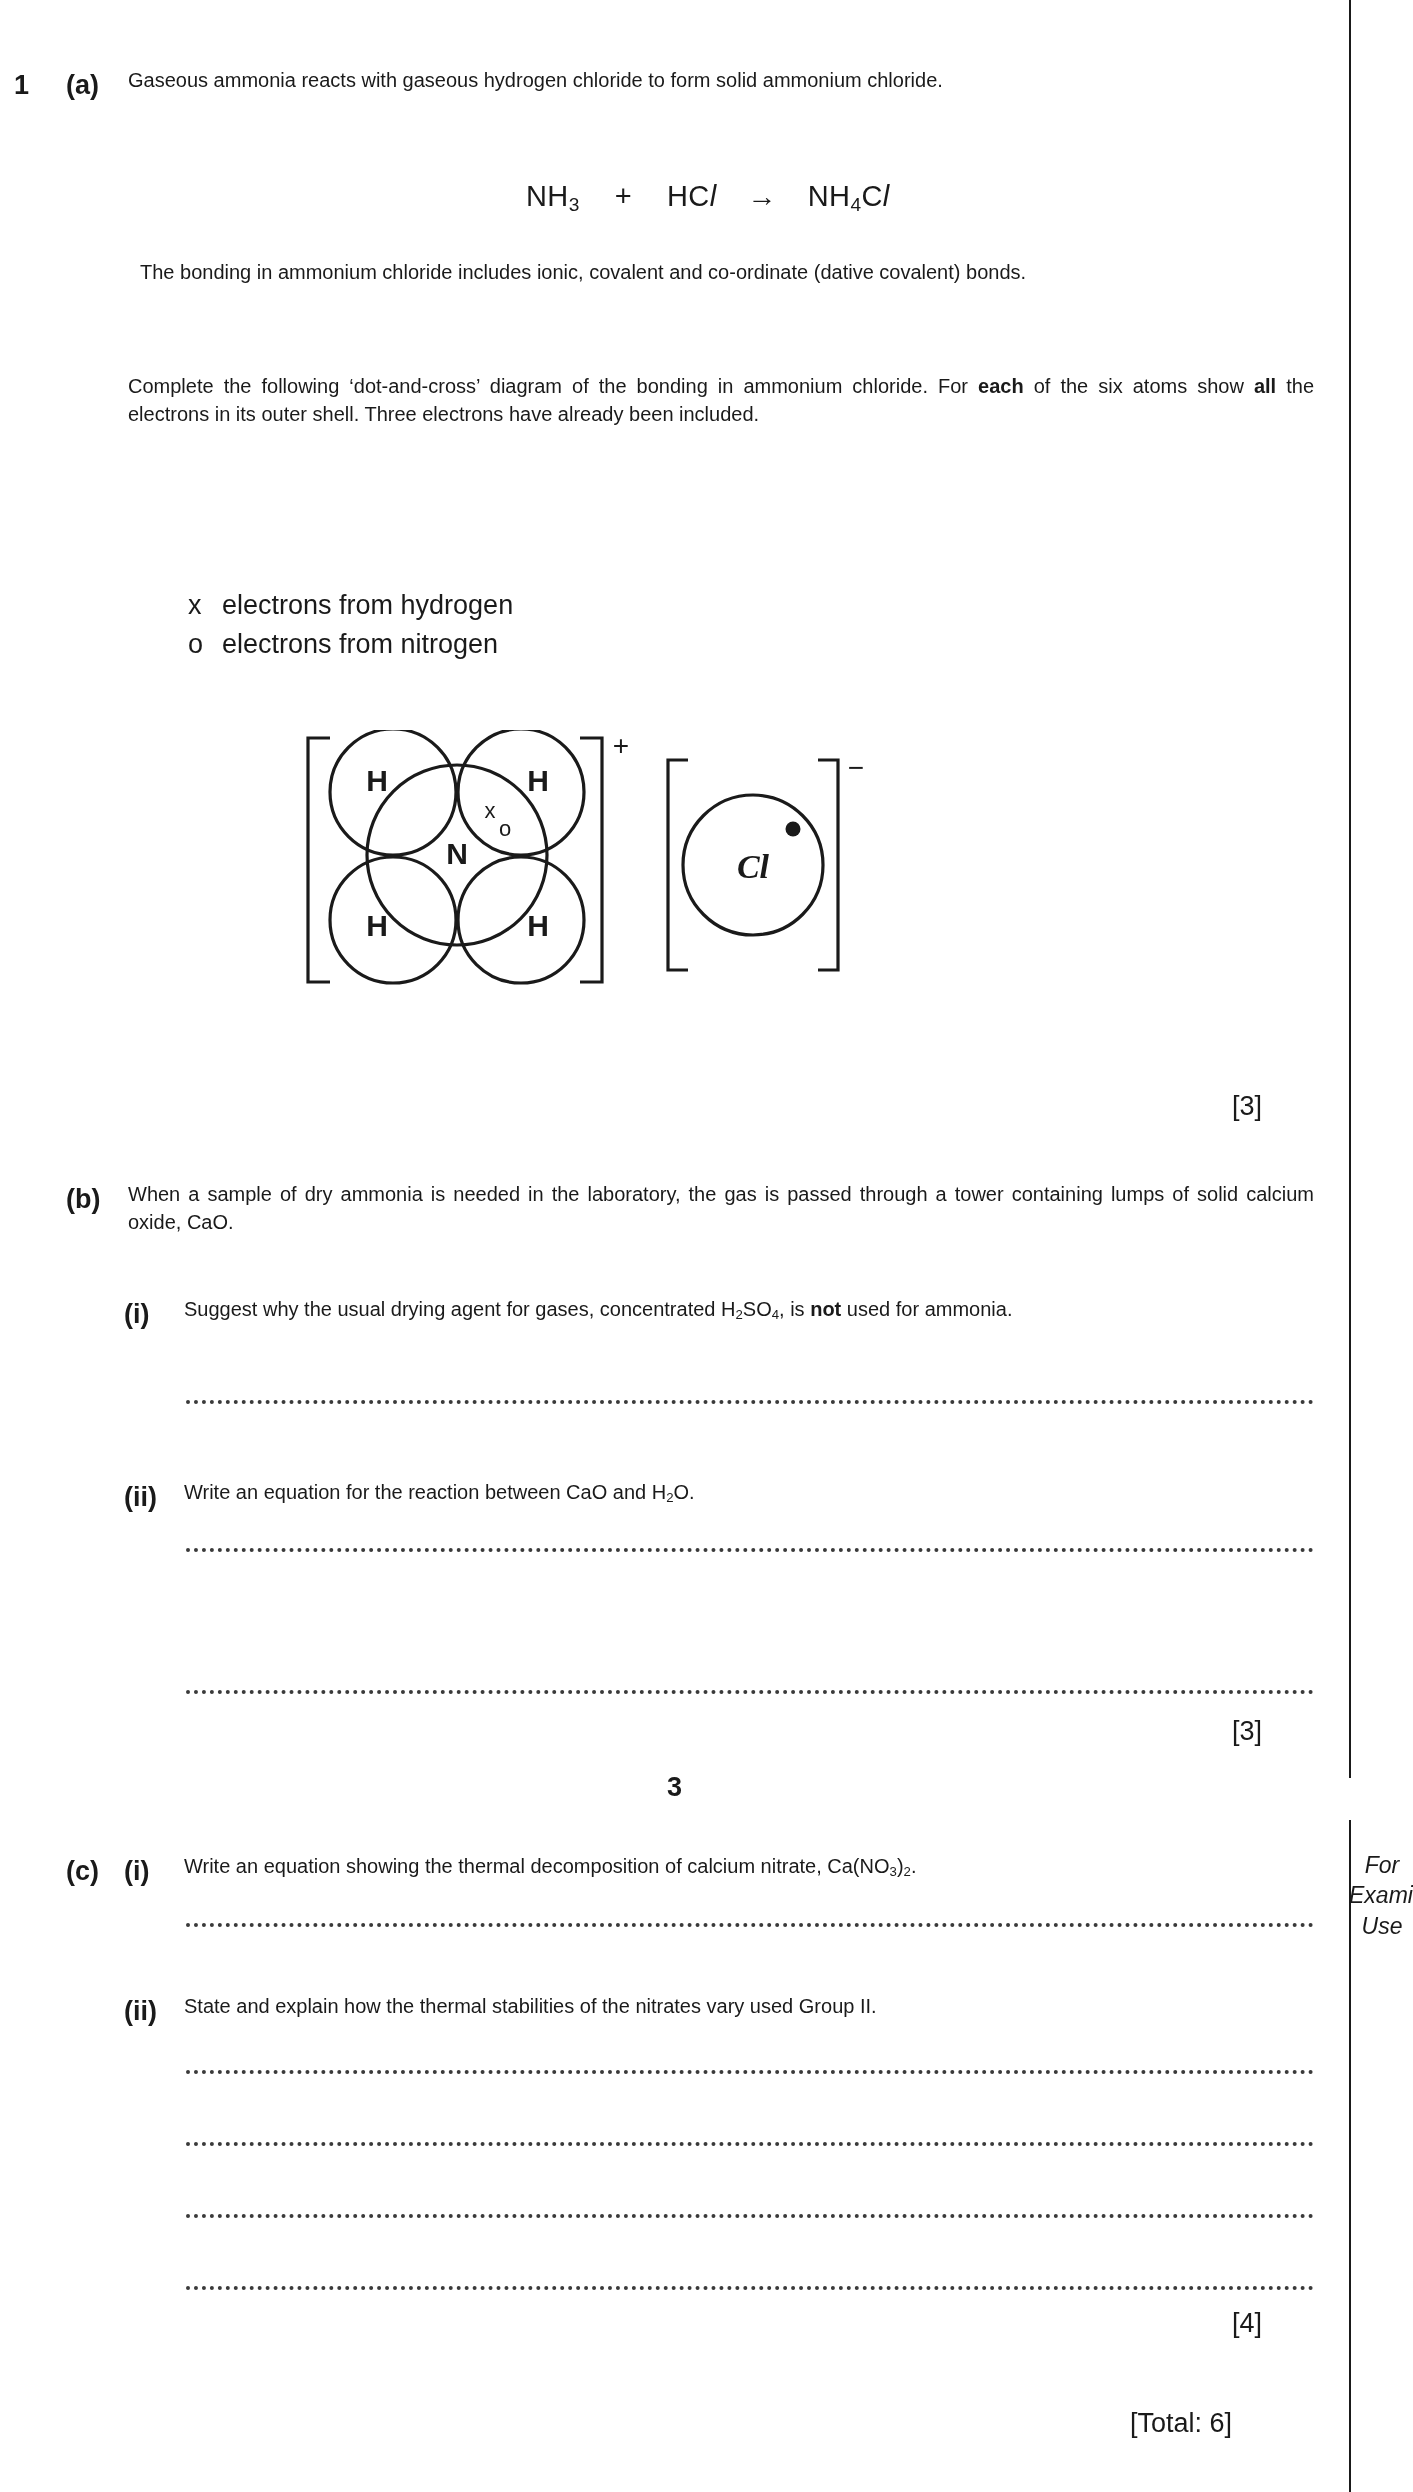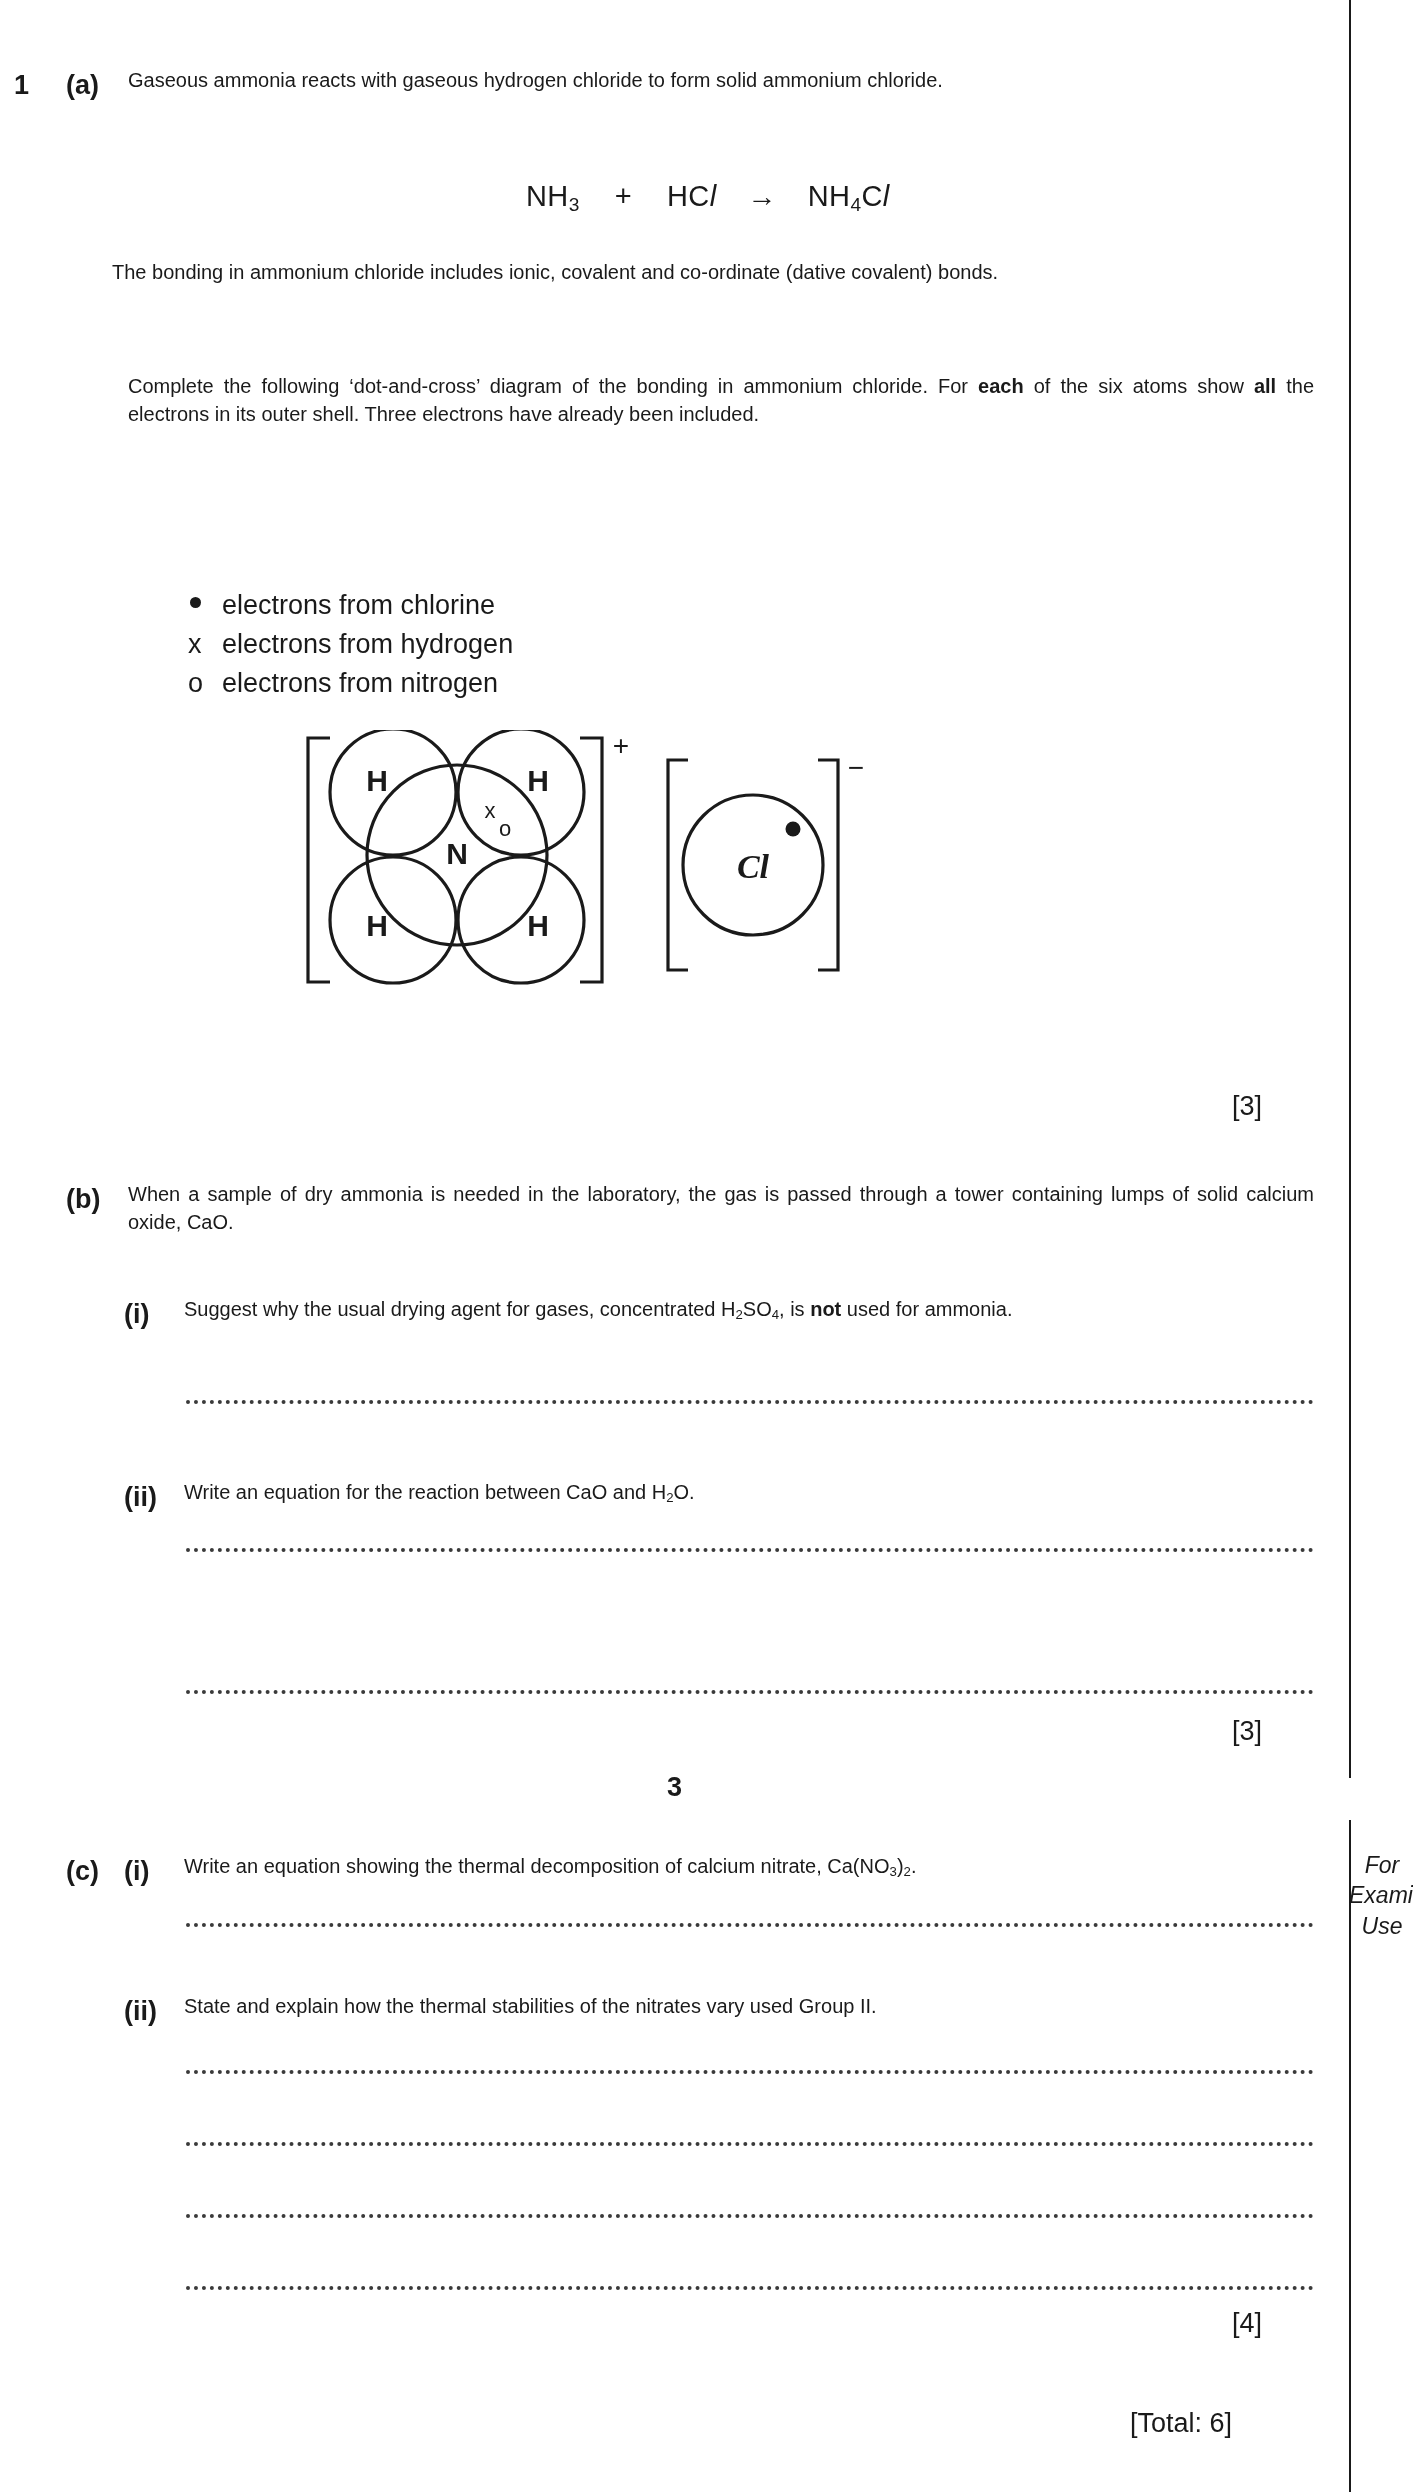--- a/index.html
+++ b/index.html
@@ -214,34 +214,30 @@
       <span style="display:inline-block;width:18px"></span>
       <span>+</span>
       <span style="display:inline-block;width:18px"></span>
       <span><span>HC</span><i class="ital">l</i></span>
       <span style="display:inline-block;width:14px"></span>
       <span>→</span>
       <span style="display:inline-block;width:14px"></span>
       <span><span>NH</span><sub>4</sub><span>C</span><i class="ital">l</i></span>
     </div>
 
-    <div class="qrow" style="left:112px; top:258px; width:1186px;align-items:center;">
+    <div class="qrow" style="left:140px; top:258px; width:1186px;align-items:center;">
       <span class="qtext" style="width:1186px;">The bonding in ammonium chloride includes ionic, covalent and co-ordinate (dative covalent) bonds.</span>
     </div>
 
     <div class="qrow" style="left:128px; top:372px; width:1186px;align-items:center;">
       <span class="qtext" style="width:1186px;"><span>Complete the following ‘dot-and-cross’ diagram of the bonding in ammonium chloride. For </span><b class="strong">each</b><span> of the six atoms show </span><b class="strong">all</b><span> the electrons in its outer shell. Three electrons have already been included.</span></span>
     </div>
 
 
     <div class="codelist" style="left:188px; top:586px; width:600px;">
-      <div class="row">
-        <span class="mark"><span class="dotmark"></span></span>
-        <span>electrons from chlorine</span>
-      </div>
       <div class="row">
         <span class="mark">x</span>
         <span>electrons from hydrogen</span>
       </div>
       <div class="row">
         <span class="mark">o</span>
         <span>electrons from nitrogen</span>
       </div>
     </div>
 

